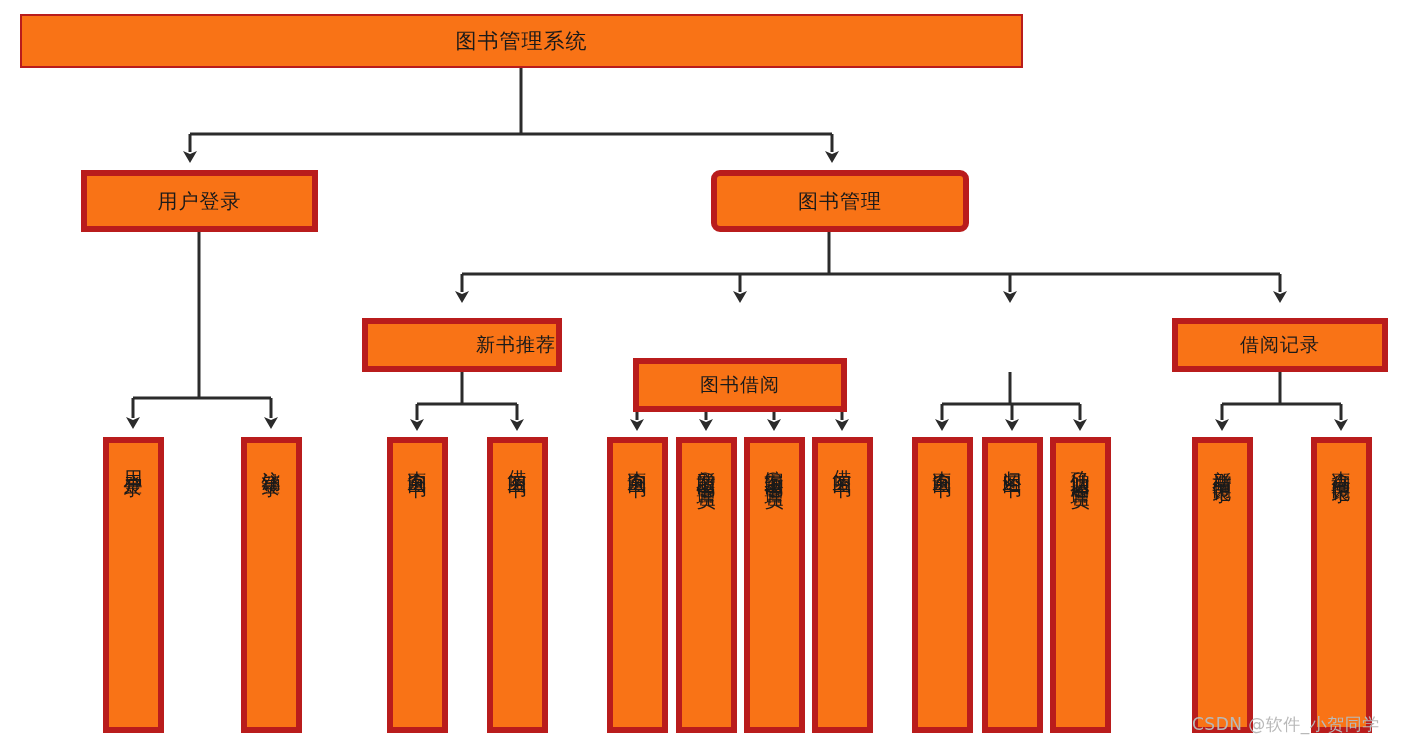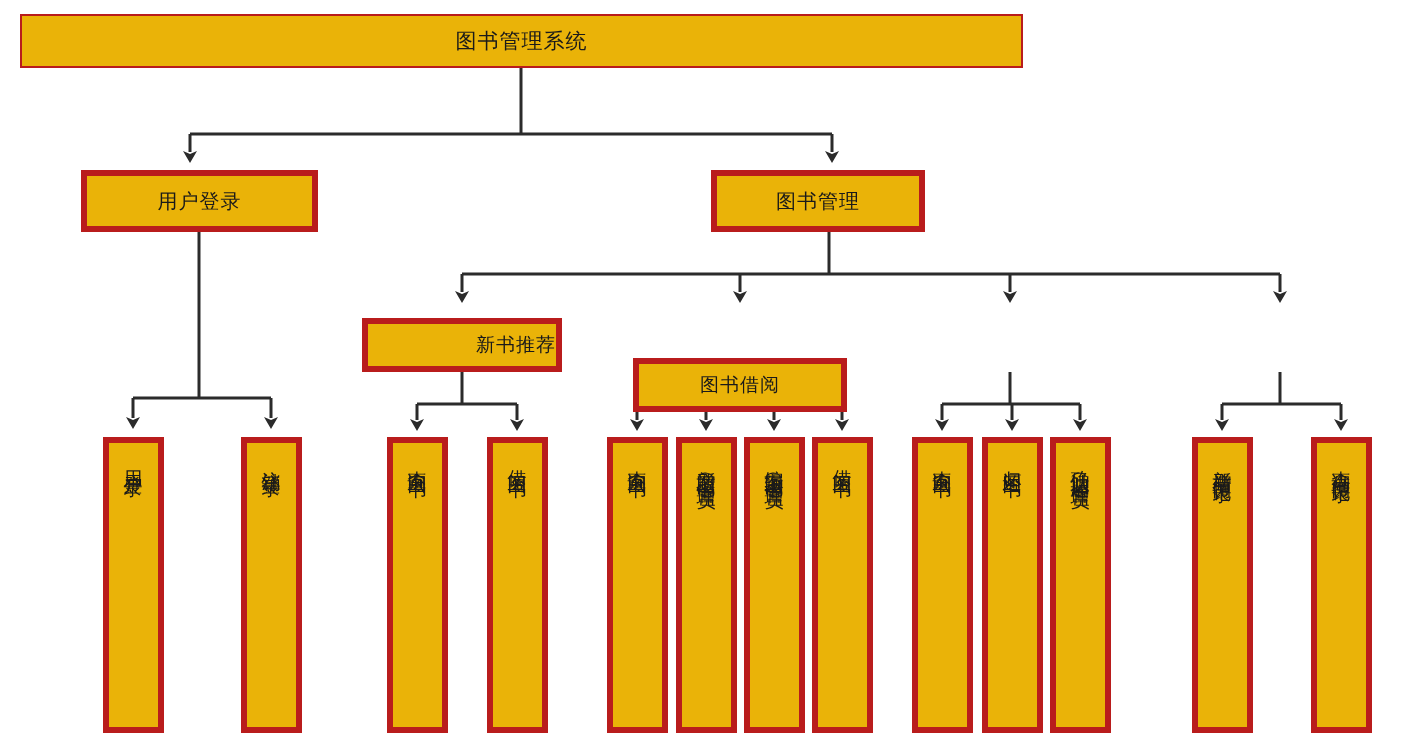--- a/index.html
+++ b/index.html
@@ -21,21 +21,21 @@
     position: absolute;
     left: 0;
     top: 0;
     width: 1405px;
     height: 747px;
     pointer-events: none;
   }
   .node {
     position: absolute;
     box-sizing: border-box;
-    background: #eab308;
+    background: #f97316;
     border: 6px solid #b91c1c;
     display: flex;
     align-items: center;
     justify-content: center;
     color: #1a1a1a;
     z-index: 2;
   }
   .node.root {
     font-size: 21px;
     border-width: 2px;
@@ -130,30 +130,33 @@
     </g>
   </svg>
 
   <div class="node root" style="left:20px; top:14px; width:1003px; height:54px;">
     <span class="htext">图书管理系统</span>
   </div>
 
   <div class="node lvl2" style="left:81px; top:170px; width:237px; height:62px;">
     <span class="htext">用户登录</span>
   </div>
-  <div class="node lvl2" style="left:711px; top:170px; width:214px; height:62px;">
+  <div class="node lvl2" style="left:711px; top:170px; width:258px; height:62px;border-radius:9px;">
     <span class="htext">图书管理</span>
   </div>
 
   <div class="node lvl3" style="left:362px; top:318px; width:200px; height:54px;justify-content:flex-end;">
     <span class="htext">新书推荐</span>
   </div>
   <div class="node lvl3" style="left:633px; top:318px; width:214px; height:54px;margin-top:40px;">
     <span class="htext">图书借阅</span>
   </div>
+  <div class="node lvl3" style="left:1172px; top:318px; width:216px; height:54px;">
+    <span class="htext">借阅记录</span>
+  </div>
 
   <div class="node leaf" style="left:103px; top:437px; width:61px; height:296px;">
     <span class="vtext">用户登录</span>
   </div>
   <div class="node leaf" style="left:241px; top:437px; width:61px; height:296px;">
     <span class="vtext">注销登录</span>
   </div>
 
   <div class="node leaf" style="left:387px; top:437px; width:61px; height:296px;">
     <span class="vtext">查询图书</span>
@@ -185,14 +188,15 @@
     <span class="vtext">确认归还（管理员）</span>
   </div>
 
   <div class="node leaf" style="left:1192px; top:437px; width:61px; height:296px;">
     <span class="vtext">新增借阅记录</span>
   </div>
   <div class="node leaf" style="left:1311px; top:437px; width:61px; height:296px;">
     <span class="vtext">查询借阅记录</span>
   </div>
 
+  <div id="watermark">CSDN @软件_小贺同学</div>
 
 </div>
 
 </body></html>

